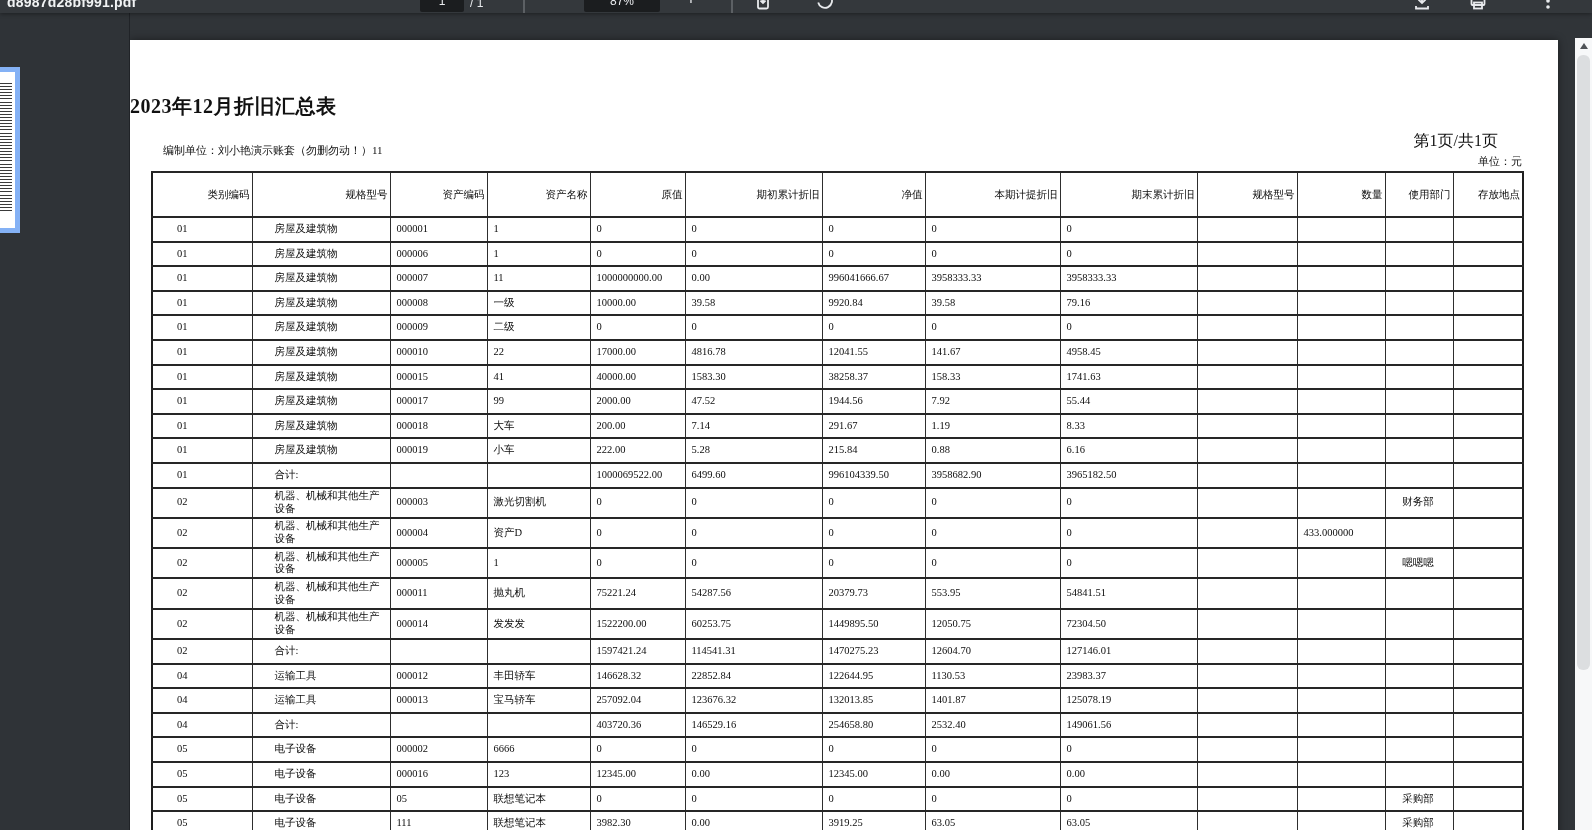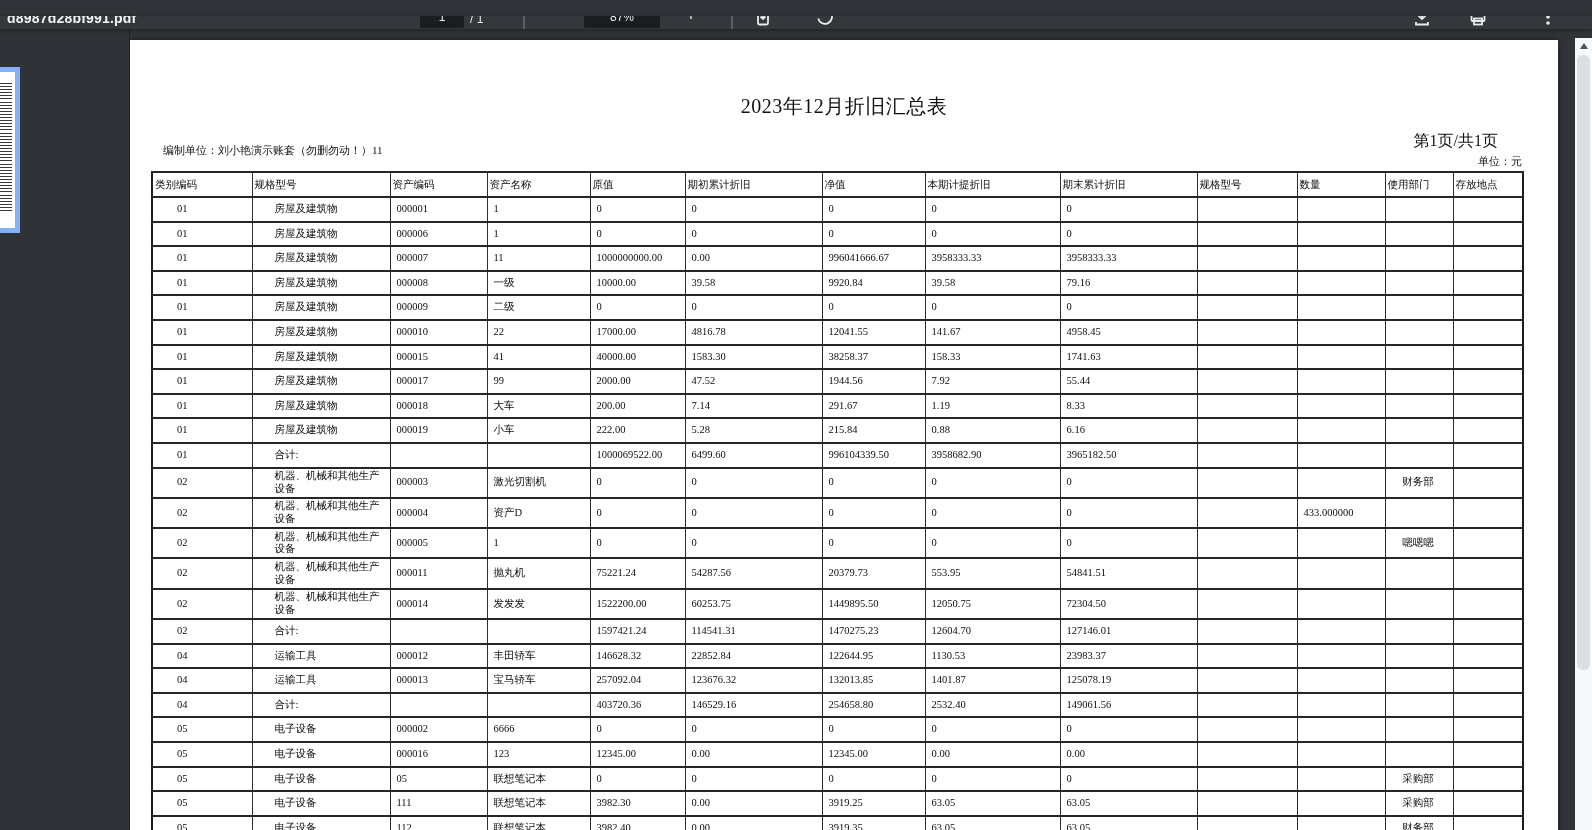--- a/index.html
+++ b/index.html
@@ -1,21 +1,21 @@
 <!DOCTYPE html>
 <html><head>
 <meta charset="utf-8">
 <style>
   html,body{margin:0;padding:0;width:1592px;height:830px;overflow:hidden;
     font-family:"Liberation Sans","DejaVu Sans",sans-serif;}
   .stage{position:relative;width:1592px;height:830px;background:#303438;overflow:hidden;}
 
   
   .toolbar{position:absolute;left:0;top:0;right:0;height:13px;background:#34383c;
-    overflow:hidden;z-index:20;box-shadow:0 1px 4px rgba(0,0,0,.4);margin-top:16px;}
+    overflow:hidden;z-index:20;box-shadow:0 1px 4px rgba(0,0,0,.4);}
   .toolbar .filename{position:absolute;left:7px;top:-6px;color:#f1f3f4;font-weight:bold;
     font-size:14px;line-height:16px;letter-spacing:.2px;}
   .tb-box{position:absolute;top:-10px;height:22px;background:#1b1d1f;border-radius:2px;
     color:#e8eaed;font-size:12px;line-height:22px;text-align:center;}
   .tb-text{position:absolute;color:#e8eaed;font-size:12px;}
   .tb-sep{position:absolute;top:-9px;width:1.5px;height:22px;background:#5c6064;}
   .tb-icon{position:absolute;top:-9px;width:20px;height:20px;}
   .tb-icon svg{display:block}
   .plus{position:absolute;top:-11px;color:#e8eaed;font-size:17px;font-weight:400;}
 
@@ -24,30 +24,30 @@
     border-right:1px solid #202327;z-index:5;}
   .thumb{position:absolute;left:-36px;top:54px;width:56px;height:166px;background:#fff;
     border:5px solid #84b1f5;box-sizing:border-box;}
   .thumb-lines{position:absolute;left:3px;right:3px;top:11px;bottom:16px;
     background:repeating-linear-gradient(to bottom,#3a3a3a 0,#3a3a3a 1px,#fefefe 1px,#fefefe 3.1px);}
 
   
   .page{position:absolute;left:130px;top:40px;width:1428px;height:1010px;background:#ffffff;
     box-shadow:0 0 8px rgba(0,0,0,.45);z-index:4;
     font-family:"Liberation Serif","DejaVu Serif",serif;color:#111;}
-  .doc-title{position:absolute;top:53px;left:0;width:100%;text-align:center;
-    font-size:20px;font-weight:normal;letter-spacing:.5px;}
+  .doc-title{position:absolute;top:53px;left:0;width:100%;text-align:left;
+    font-size:20px;font-weight:bold;letter-spacing:.5px;}
   .page-info{position:absolute;top:91px;right:60px;font-size:16px;}
   .prepared{position:absolute;top:103px;left:21px;font-size:11px;margin-left:12px;}
   .unit{position:absolute;top:114px;right:36px;font-size:11px;}
 
   table.dep{position:absolute;left:21px;top:131px;width:1371px;table-layout:fixed;
     border-collapse:collapse;border:2px solid #1e1e1e;font-size:10.5px;color:#0c0c0c;}
   table.dep th{border:1px solid #2e2e2e;border-top:2px solid #262626;border-bottom:2px solid #262626;
-    font-weight:normal;text-align:left;height:21px;padding:1px 2px;overflow:hidden;}
+    font-weight:normal;text-align:right;height:21px;padding:11px 2px;overflow:hidden;}
   table.dep td{border:1px solid #2e2e2e;border-top:2px solid #262626;border-bottom:2px solid #262626;
     height:20.6px;padding:1px 4px 1px 6px;overflow:hidden;vertical-align:middle;line-height:1.2;
     word-break:break-all;}
   table.dep tr.tall td{height:26.3px;}
   table.dep td:nth-child(1){padding-left:24px;}
   table.dep td:nth-child(2){padding-left:22px;padding-right:9px;}
   table.dep td:nth-child(11){}
   table.dep td:nth-child(12){text-align:center;padding-left:2px;}
 
   

